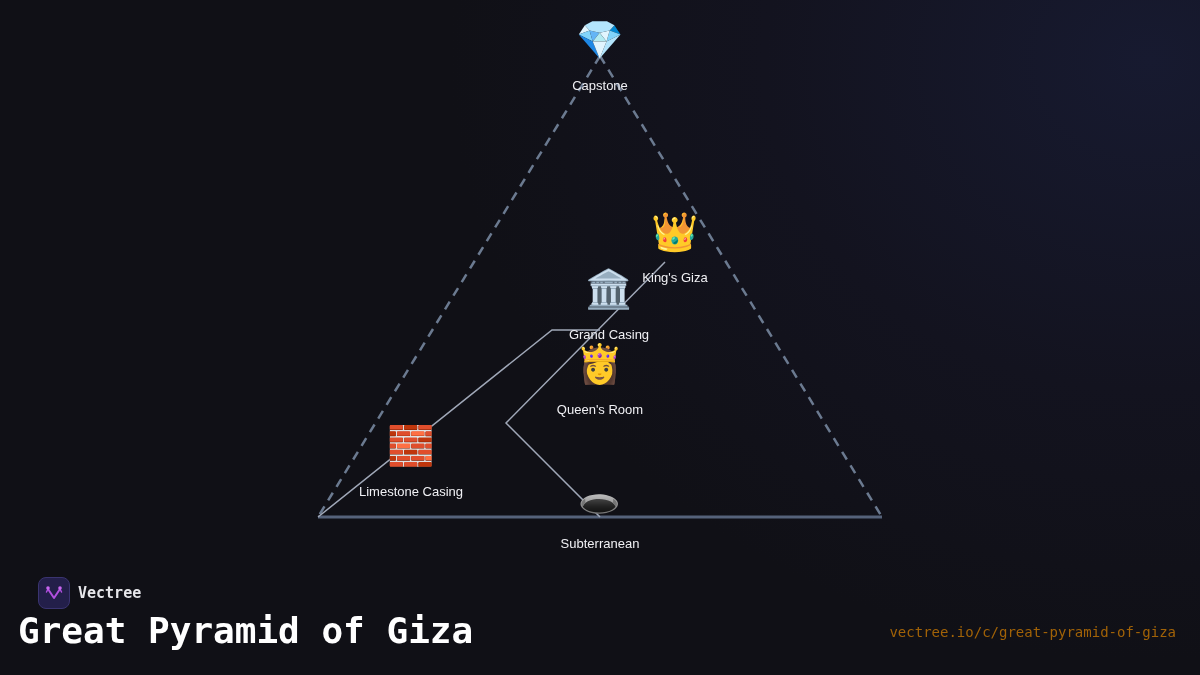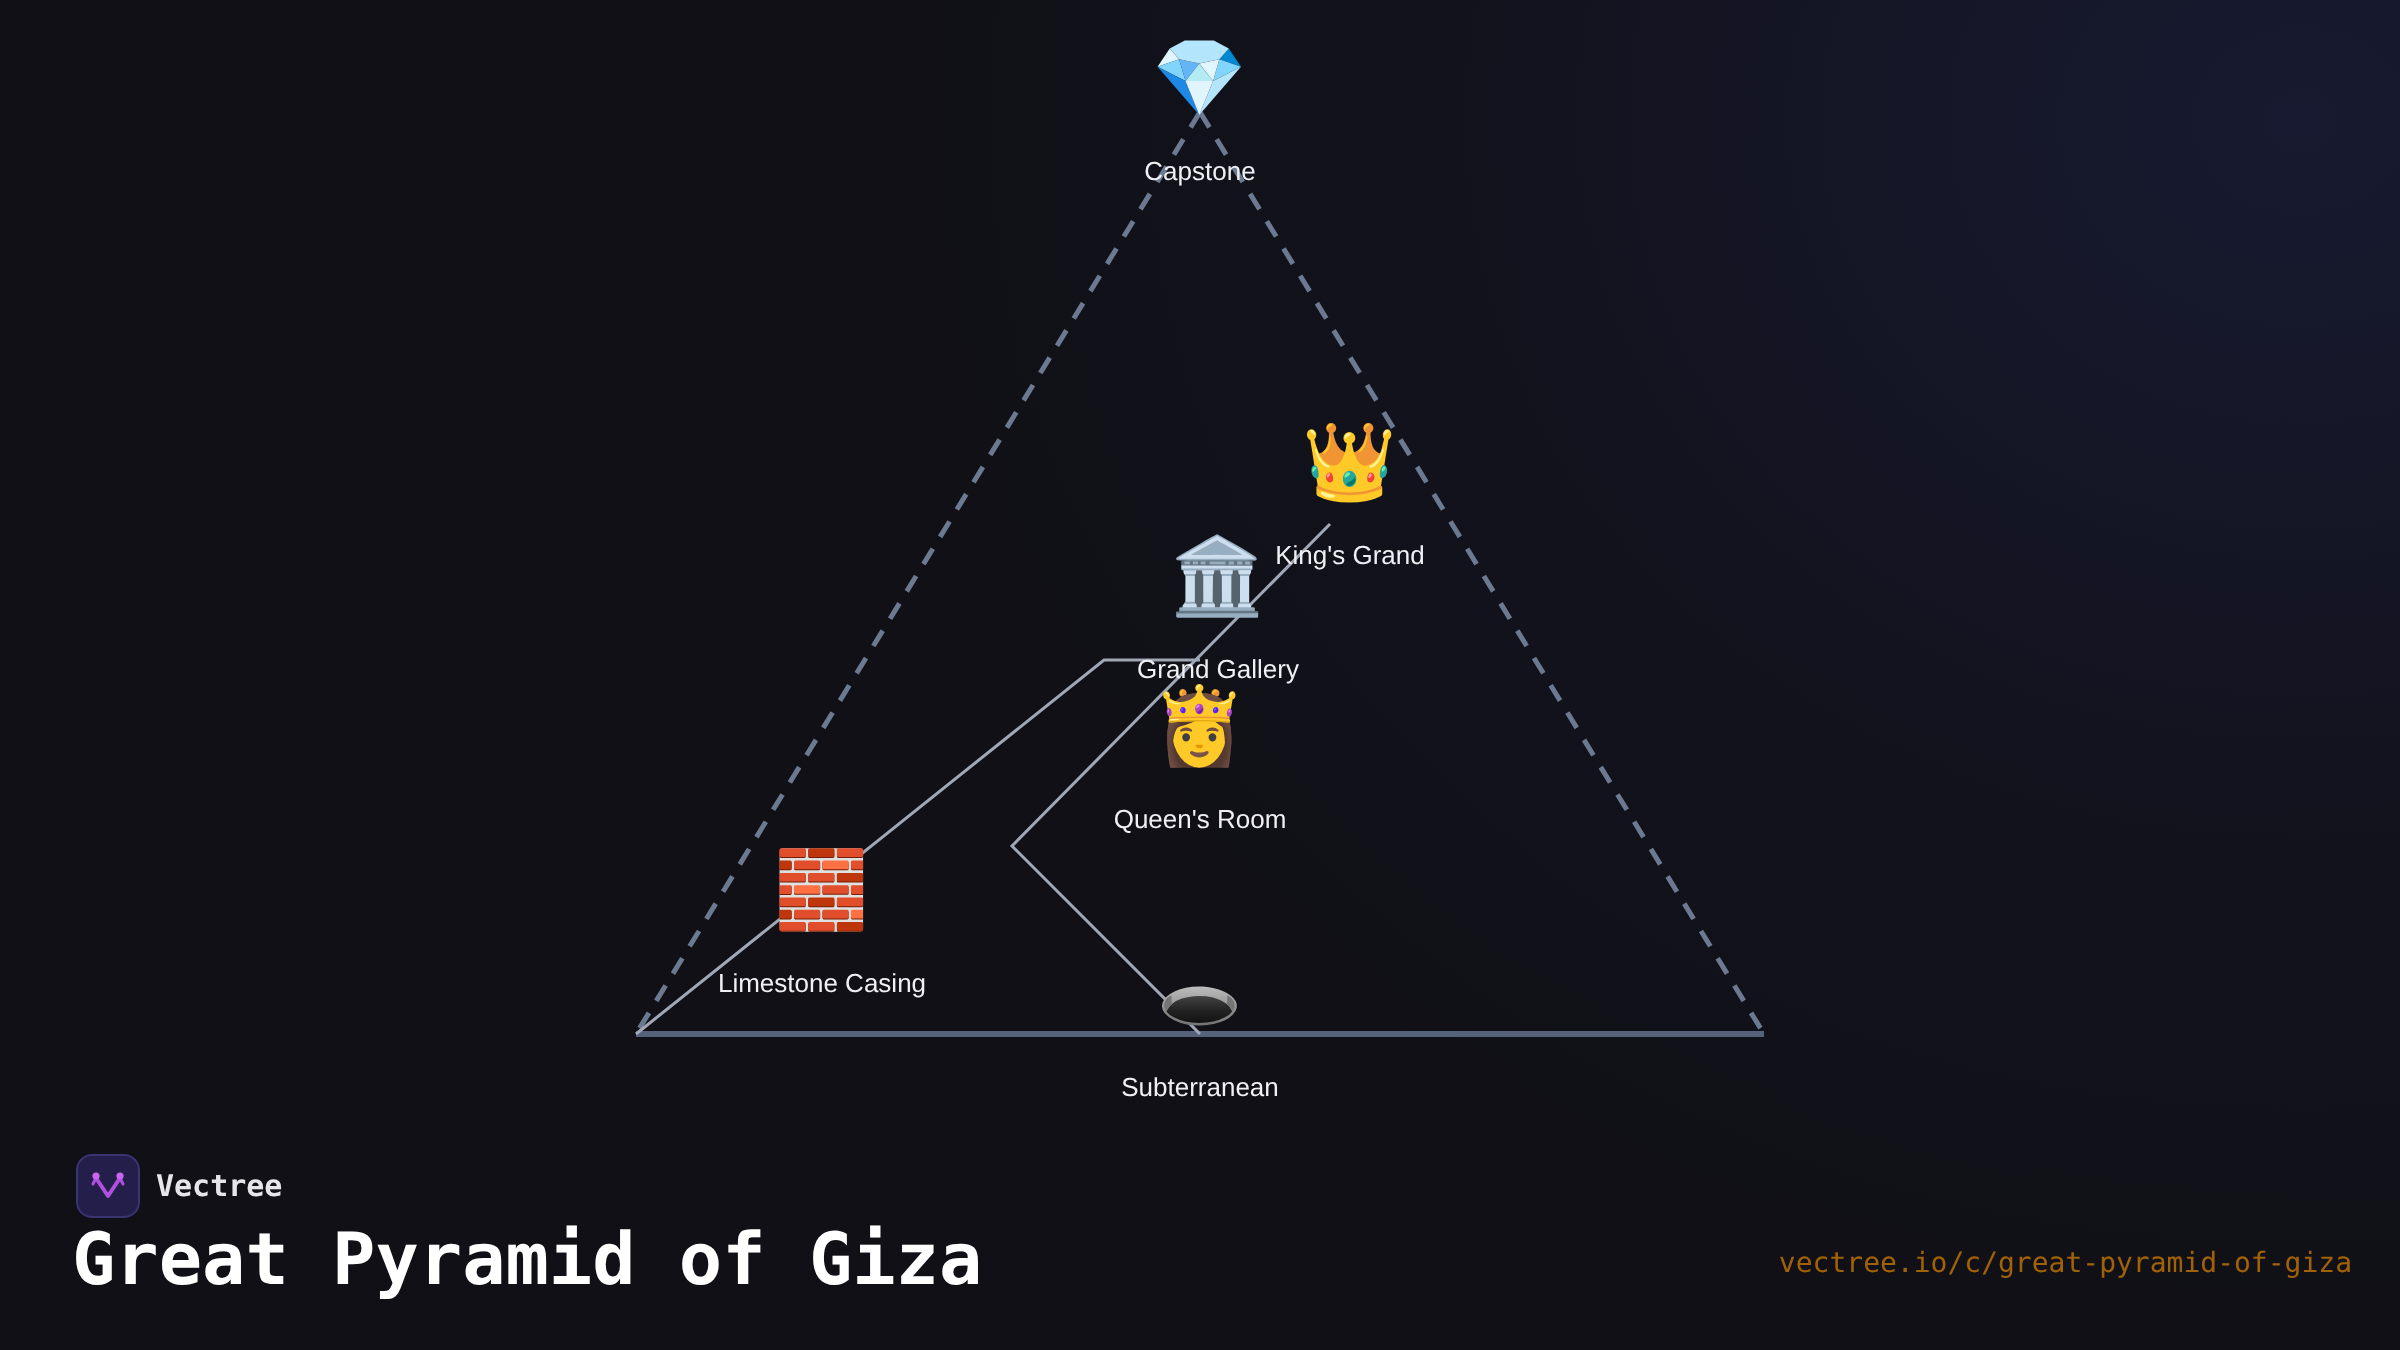--- a/index.html
+++ b/index.html
@@ -10,21 +10,21 @@
     font-family: "Liberation Sans", sans-serif;
     color:#e8e8ee;
   }
   .diagram { position:absolute; left:0; top:0; width:1200px; height:675px; }
   .node { position:absolute; transform:translateX(-50%); text-align:center; white-space:nowrap; }
   .node .emoji { display:block; font-size:38px; line-height:44px; }
   .node .label { display:block; font-size:13px; color:#f0f0f4; margin-top:16px; }
   .brand { position:absolute; left:24px; top:577px; display:flex; align-items:center; gap:8px;padding-left:14px; }
   .logo { width:32px; height:32px; border-radius:8px; background:#231f4a; border:1px solid #3a3470; display:flex; align-items:center; justify-content:center; box-sizing:border-box; }
   .brand-name { font-family:"DejaVu Sans Mono", monospace; font-weight:bold; font-size:15px; color:#e6e6ea; }
-  .title { position:absolute; left:36px; top:610px; font-family:"DejaVu Sans Mono", monospace; font-weight:bold; font-size:36px; color:#ffffff; letter-spacing:0px; }
+  .title { position:absolute; left:18px; top:610px; font-family:"DejaVu Sans Mono", monospace; font-weight:bold; font-size:36px; color:#ffffff; letter-spacing:0px; }
   .url { position:absolute; right:24px; top:624px; font-family:"DejaVu Sans Mono", monospace; font-size:14px; color:#a16207; }
 </style>
 </head>
 <body>
 
 <svg class="diagram" width="1200" height="675" viewBox="0 0 1200 675">
   <g>
     <line x1="600" y1="56" x2="318" y2="517" stroke="#6b7a90" stroke-width="2.5" stroke-dasharray="9,7"></line>
     <line x1="600" y1="56" x2="882" y2="517" stroke="#6b7a90" stroke-width="2.5" stroke-dasharray="9,7"></line>
     <line x1="318" y1="517" x2="882" y2="517" stroke="#55627a" stroke-width="3"></line>
@@ -34,25 +34,25 @@
     <polyline points="600,517 506,423 665,262"></polyline>
   </g>
 </svg>
 
 <div class="node" style="left:600px;top:18px;">
   <span class="emoji">💎</span>
   <span class="label">Capstone</span>
 </div>
 <div class="node" style="left:675px;top:210px;">
   <span class="emoji">👑</span>
-  <span class="label">King's Grand</span>
+  <span class="label">King's Giza</span>
 </div>
 <div class="node" style="left:609px;top:267px;">
   <span class="emoji">🏛️</span>
-  <span class="label">Grand Gallery</span>
+  <span class="label">Grand Casing</span>
 </div>
 <div class="node" style="left:600px;top:342px;">
   <span class="emoji">👸</span>
   <span class="label">Queen's Room</span>
 </div>
 <div class="node" style="left:411px;top:424px;">
   <span class="emoji">🧱</span>
   <span class="label">Limestone Casing</span>
 </div>
 <div class="node" style="left:600px;top:476px;">

